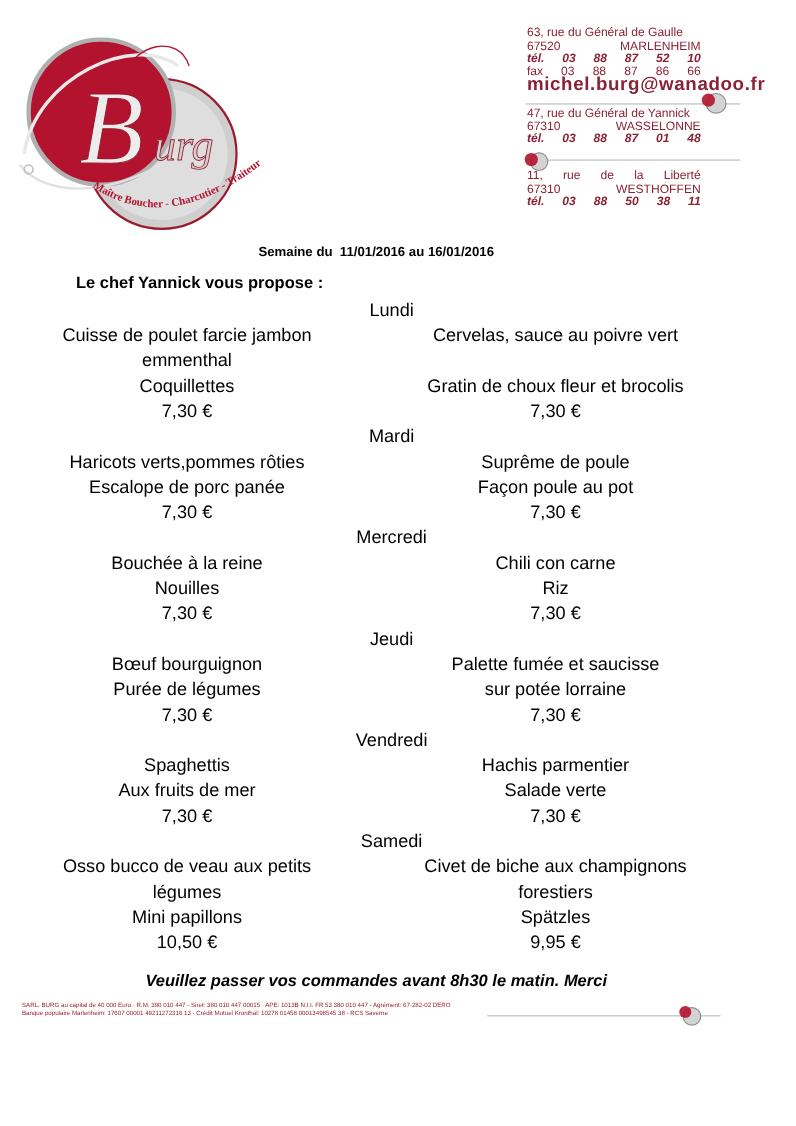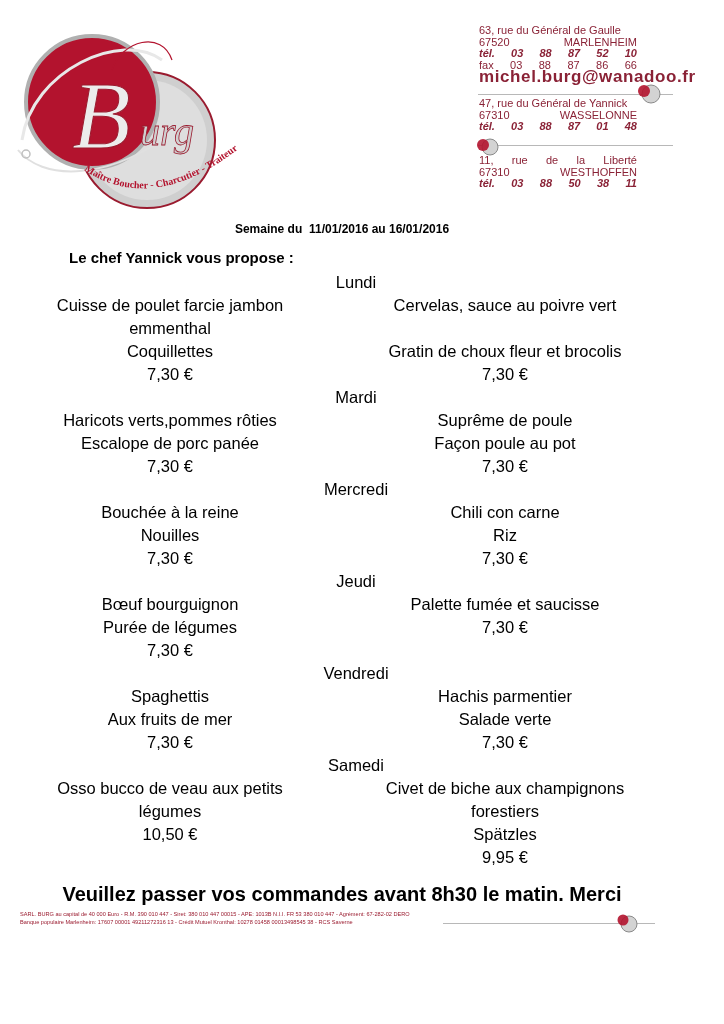--- a/index.html
+++ b/index.html
@@ -33,21 +33,21 @@
   .menu { position: absolute; left: 20px; top: 271px; width: 670px; }
   .day { font-weight: normal; font-size: 16.5px; }
   .day-title { text-align: center; height: 23px; line-height: 23px; padding-left: 2px; }
   .cols { display: flex; justify-content: flex-end; }
   .col { text-align: center; }
   .col.left { width: 300px; }
   .col.right { width: 370px; padding-left: 0px; }
   .line { height: 23px; line-height: 23px; white-space: nowrap; }
 
   .footer-note { position: absolute; left: 0; width: 684px; top: 883px; text-align: center;
-                 font-weight: bold; font-size: 20px; }
+                 font-weight: bold; font-size: 15px; font-style: italic; }
 
   .legal { position: absolute; left: 20px; top: 911px; font-size: 5.6px; line-height: 7.5px; color: #9a1b2f; white-space: nowrap; }
 </style>
 </head>
 <body>
 
 <div class="logo">
   <svg width="240" height="190" viewBox="0 0 240 190">
 
     <circle cx="135" cy="110" r="68" fill="#cfcfcf" stroke="#9a1b2f" stroke-width="2"></circle>
@@ -204,20 +204,21 @@
   <div class="day">
     <div class="day-title">Jeudi</div>
     <div class="cols">
       <div class="col left">
         <div class="line">Bœuf bourguignon</div>
         <div class="line">Purée de légumes</div>
         <div class="line">7,30 €</div>
       </div>
       <div class="col right">
         <div class="line">Palette fumée et saucisse</div>
+        <div class="line">sur potée lorraine</div>
         <div class="line">7,30 €</div>
       </div>
     </div>
   </div>
 
   <div class="day">
     <div class="day-title">Vendredi</div>
     <div class="cols">
       <div class="col left">
         <div class="line">Spaghettis</div>
@@ -231,20 +232,21 @@
       </div>
     </div>
   </div>
 
   <div class="day">
     <div class="day-title">Samedi</div>
     <div class="cols">
       <div class="col left">
         <div class="line">Osso bucco de veau aux petits</div>
         <div class="line">légumes</div>
+        <div class="line">Mini papillons</div>
         <div class="line">10,50 €</div>
       </div>
       <div class="col right">
         <div class="line">Civet de biche aux champignons</div>
         <div class="line">forestiers</div>
         <div class="line">Spätzles</div>
         <div class="line">9,95 €</div>
       </div>
     </div>
   </div>

